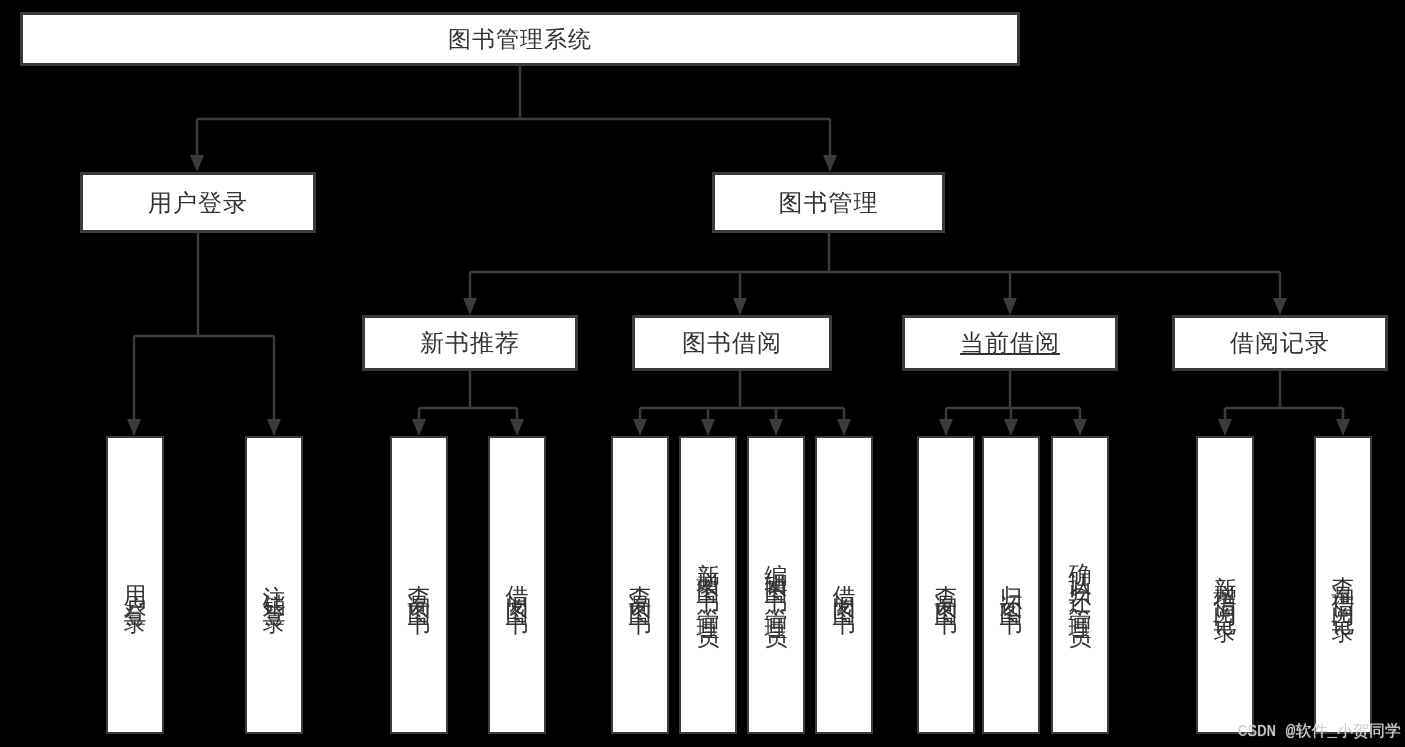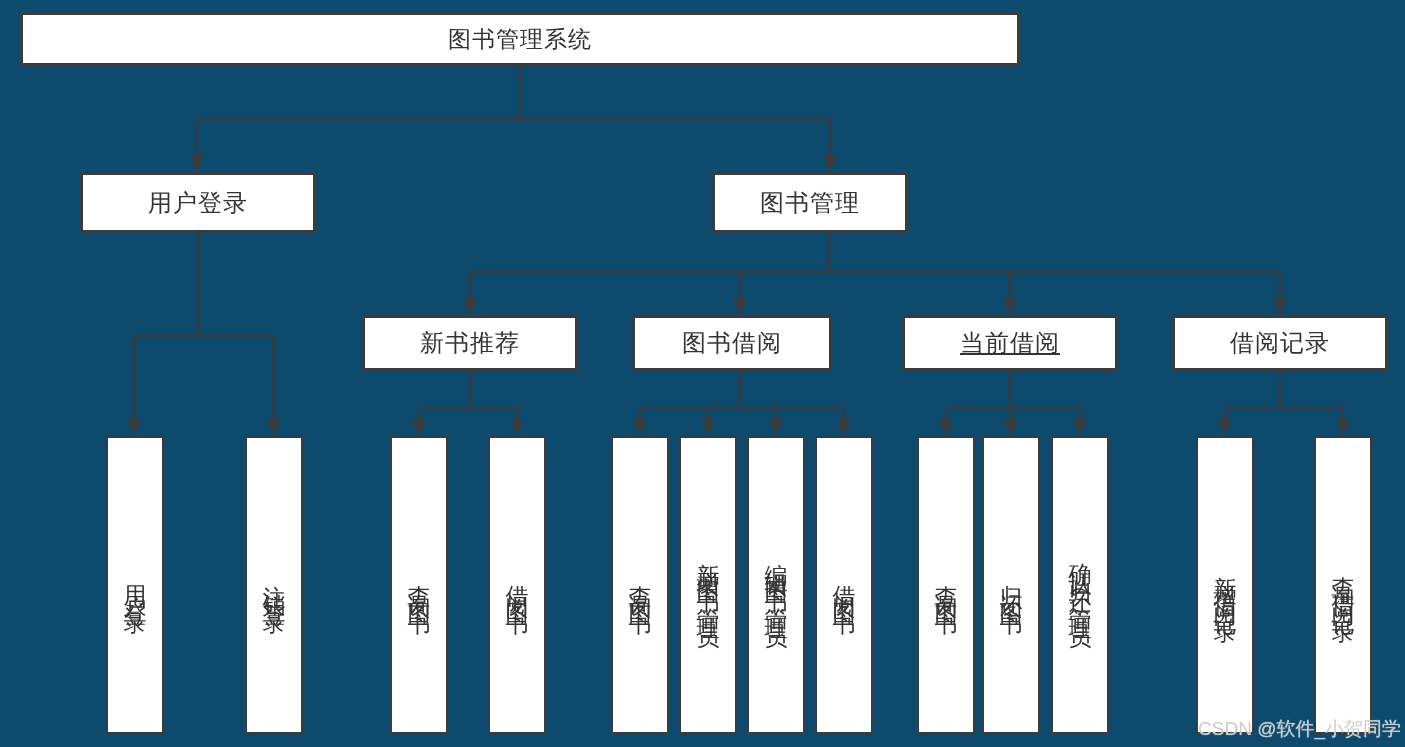--- a/index.html
+++ b/index.html
@@ -1,20 +1,20 @@
 <!DOCTYPE html>
 <html><head>
 <meta charset="utf-8">
 <style>
   html, body { margin: 0; padding: 0; background: #fff; }
   .stage {
     position: relative;
     width: 1405px;
     height: 747px;
-    background: #0c4a6e;
+    background: #000000;
     overflow: hidden;
     font-family: "Liberation Sans", "DejaVu Sans", sans-serif;
   }
   .connectors {
     position: absolute;
     left: 0; top: 0;
     z-index: 1;
   }
   .box {
     position: absolute;
@@ -40,24 +40,25 @@
     font-size: 23px;
     letter-spacing: 9px;
     line-height: 1;
     white-space: nowrap;
   }
   .watermark {
     position: absolute;
     right: 4px;
     bottom: 5px;
     z-index: 10;
-    font-size: 19px;
+    font-size: 16px;
     color: rgba(201, 201, 201, 0.95);
     text-shadow: 0 0 1px rgba(255,255,255,0.8);
     white-space: nowrap;
+    font-family: Liberation Mono, monospace;
   }
 </style>
 </head>
 <body>
 
 <div class="stage">
 
   <svg class="connectors" width="1405" height="747" viewBox="0 0 1405 747" aria-hidden="true">
     <g stroke="#3b3b3b" stroke-width="2.5" fill="none">
 
@@ -98,21 +99,21 @@
     </g>
   </svg>
 
   <div class="box" style="left:20px; top:12px; width:1000px; height:54px;">
     <span class="h-label root-label">图书管理系统</span>
   </div>
 
   <div class="box" style="left:80px; top:172px; width:236px; height:61px;">
     <span class="h-label">用户登录</span>
   </div>
-  <div class="box" style="left:712px; top:172px; width:196px; height:61px;">
+  <div class="box" style="left:712px; top:172px; width:233px; height:61px;">
     <span class="h-label">图书管理</span>
   </div>
 
   <div class="box" style="left:362px; top:315px; width:216px; height:56px;">
     <span class="h-label">新书推荐</span>
   </div>
   <div class="box" style="left:632px; top:315px; width:200px; height:56px;">
     <span class="h-label">图书借阅</span>
   </div>
   <div class="box" style="left:902px; top:315px; width:216px; height:56px;text-decoration:underline;">

